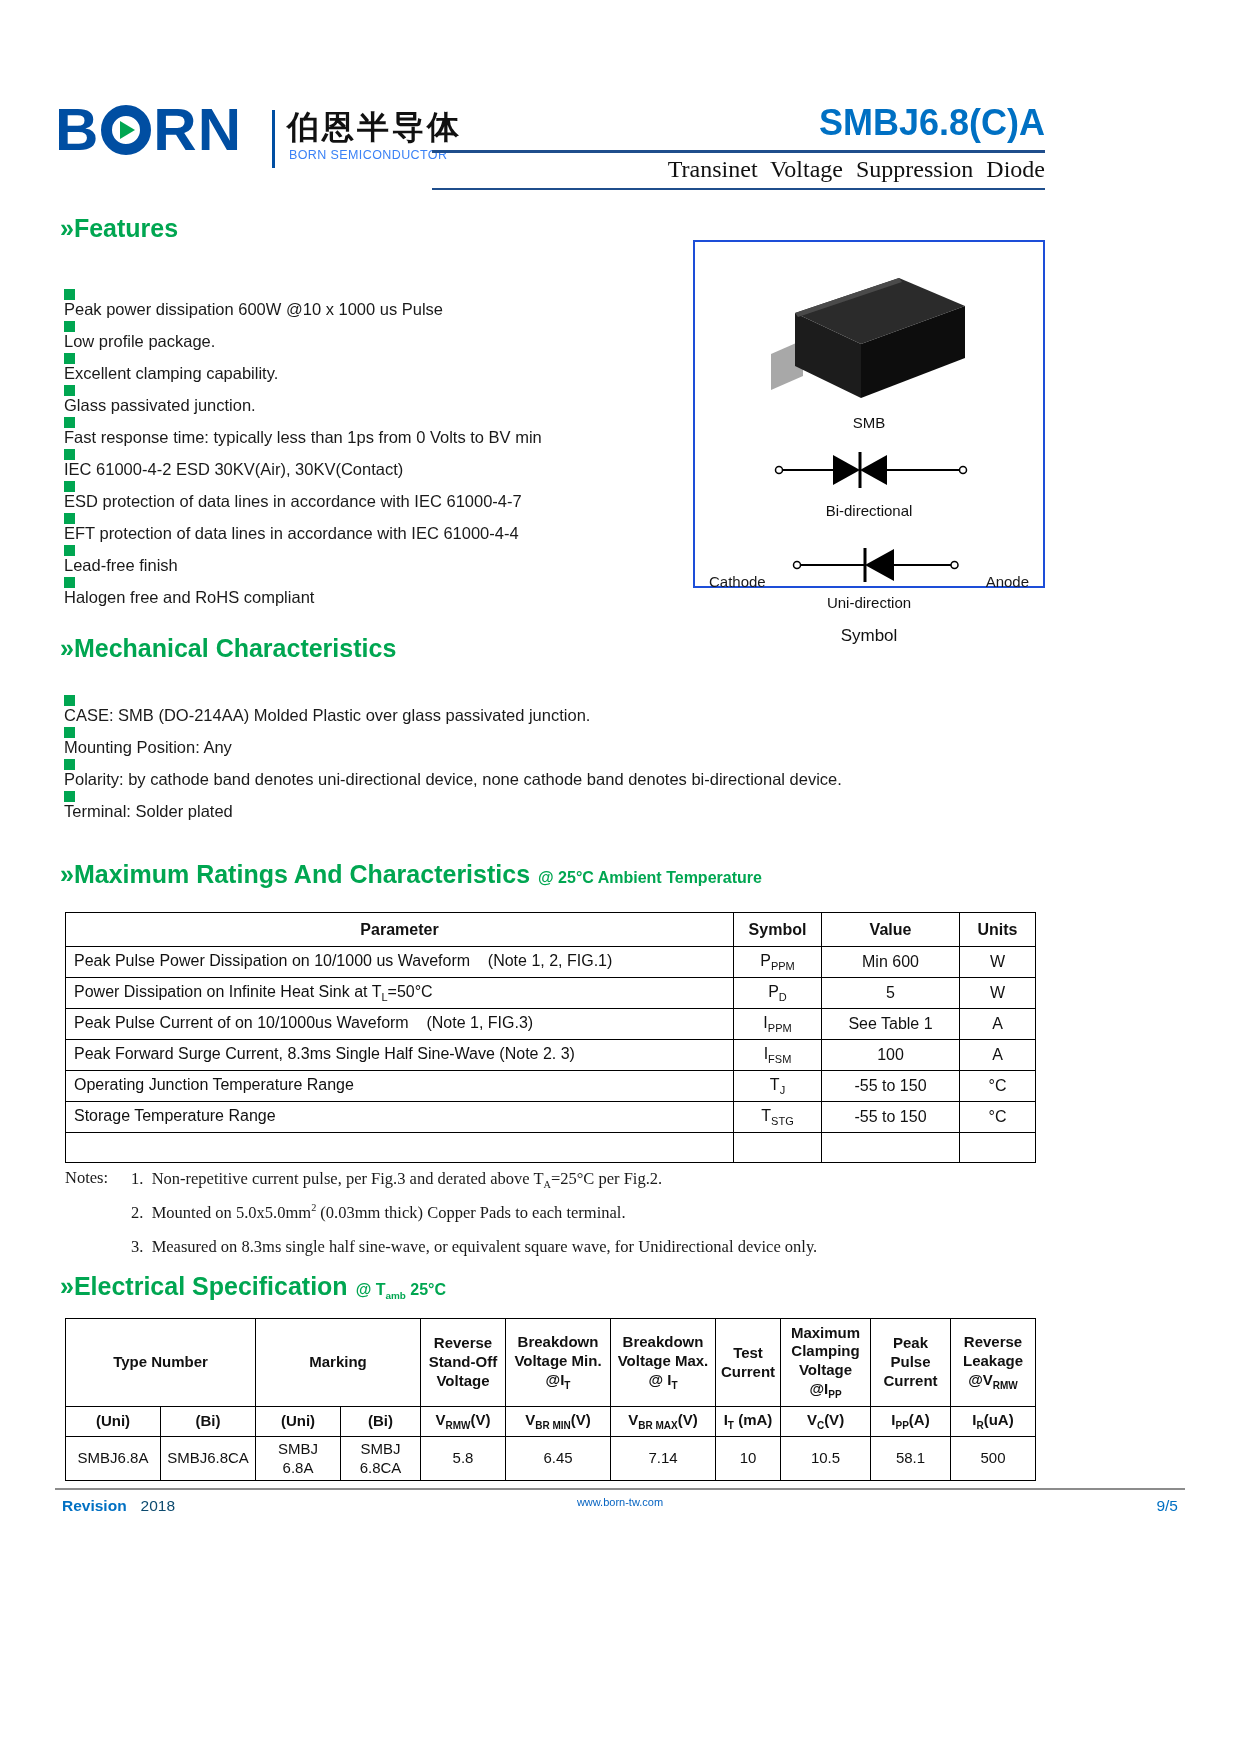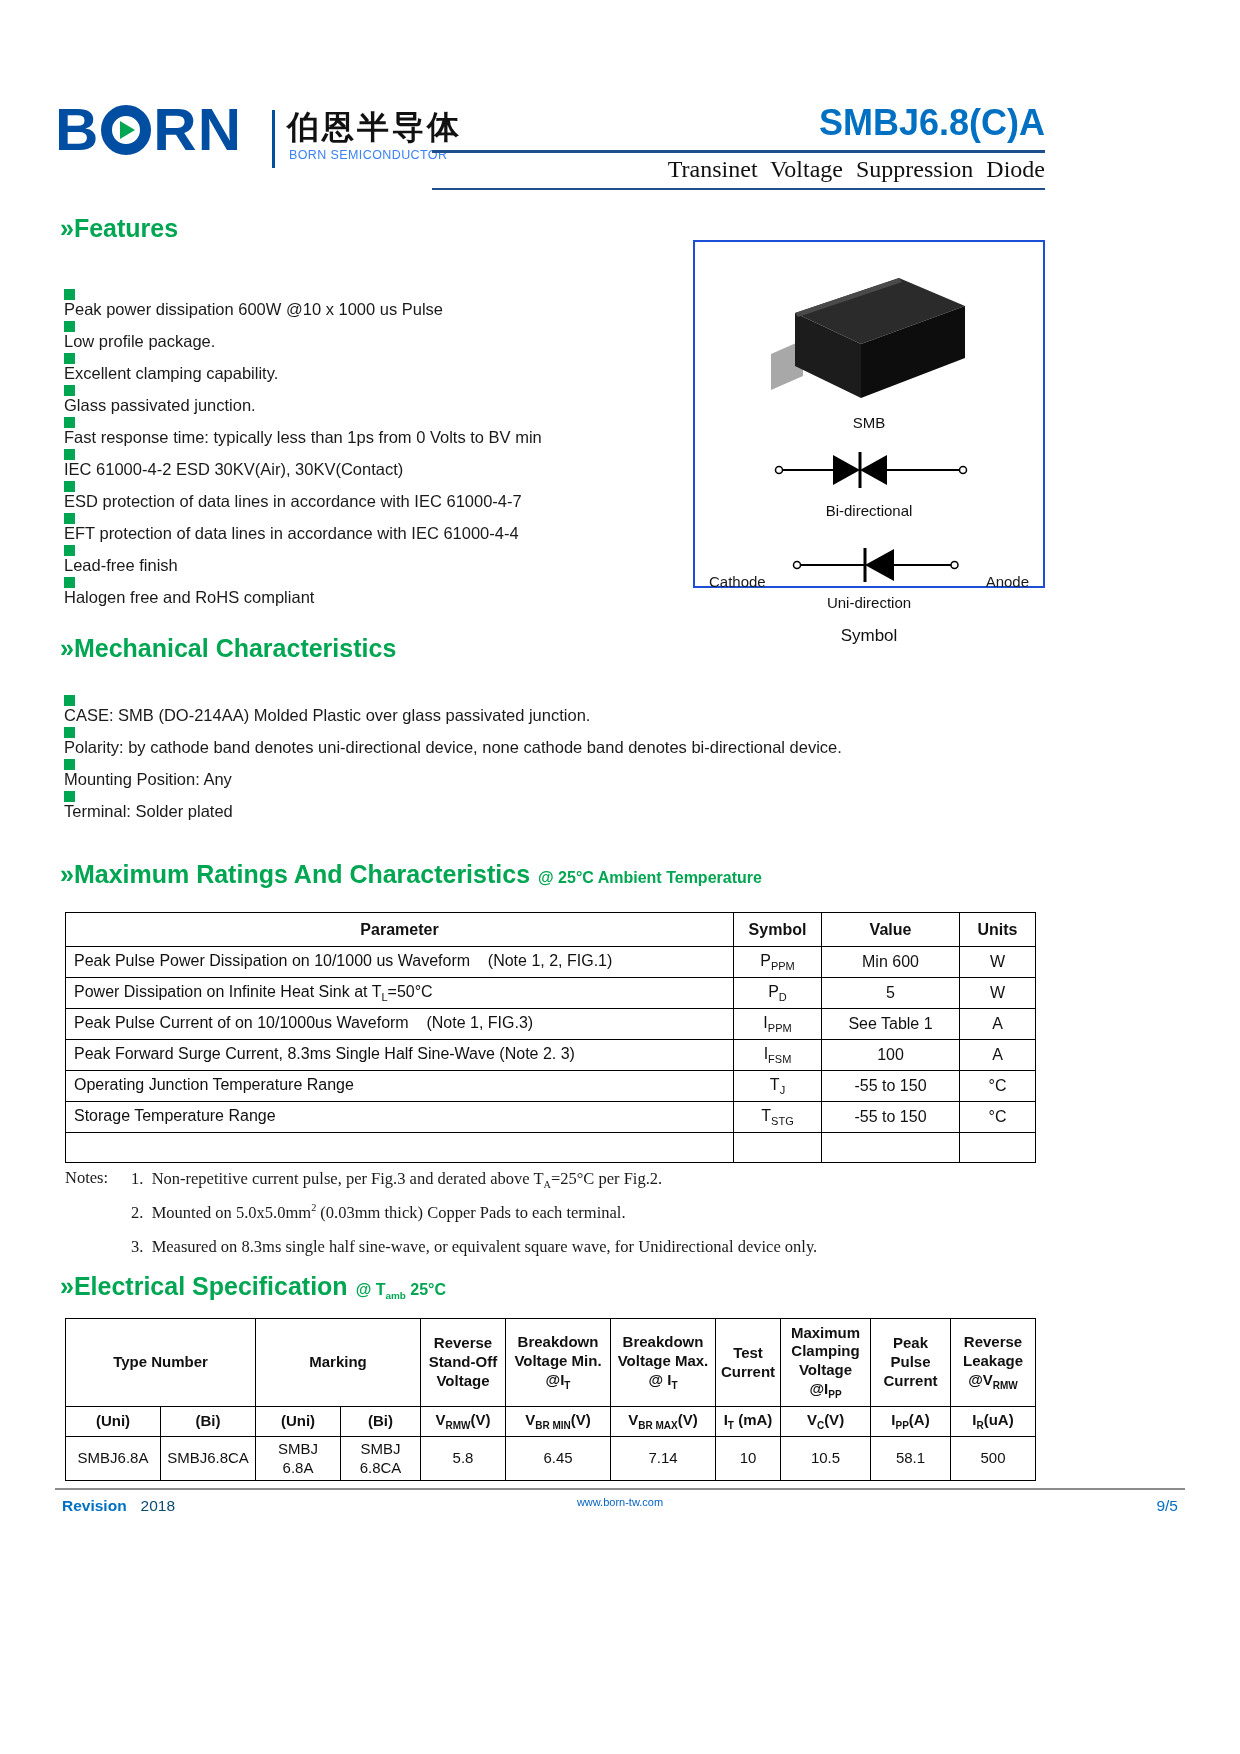--- a/index.html
+++ b/index.html
@@ -184,25 +184,25 @@
 
   <div class="sec-heading" style="top:634px;">»Mechanical Characteristics</div>
 
   <div class="bullet-list" style="top:690px; width:1120px;">
     <div class="bullet-item">
         <span class="bullet-sq"></span>
         <span>CASE: SMB (DO-214AA) Molded Plastic over glass passivated junction.</span>
       </div>
     <div class="bullet-item">
         <span class="bullet-sq"></span>
+        <span>Mounting Position: Any</span>
+      </div>
+    <div class="bullet-item">
+        <span class="bullet-sq"></span>
         <span>Polarity: by cathode band denotes uni-directional device, none cathode band denotes bi-directional device.</span>
-      </div>
-    <div class="bullet-item">
-        <span class="bullet-sq"></span>
-        <span>Mounting Position: Any</span>
       </div>
     <div class="bullet-item">
         <span class="bullet-sq"></span>
         <span>Terminal: Solder plated</span>
       </div>
   </div>
 
   <div class="sec-heading" style="top:860px;">
     <span>»Maximum Ratings And Characteristics</span><span class="suffix">@ 25°C Ambient Temperature</span>
   </div>

